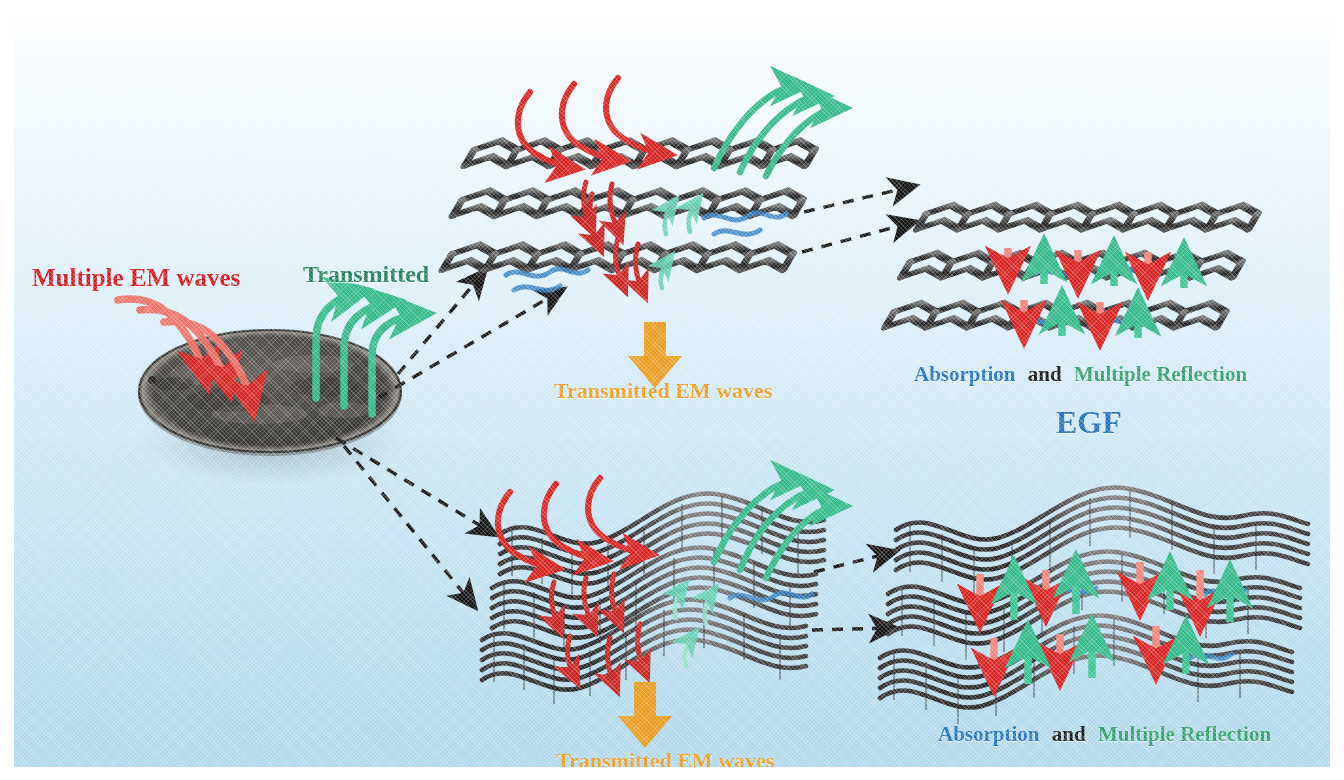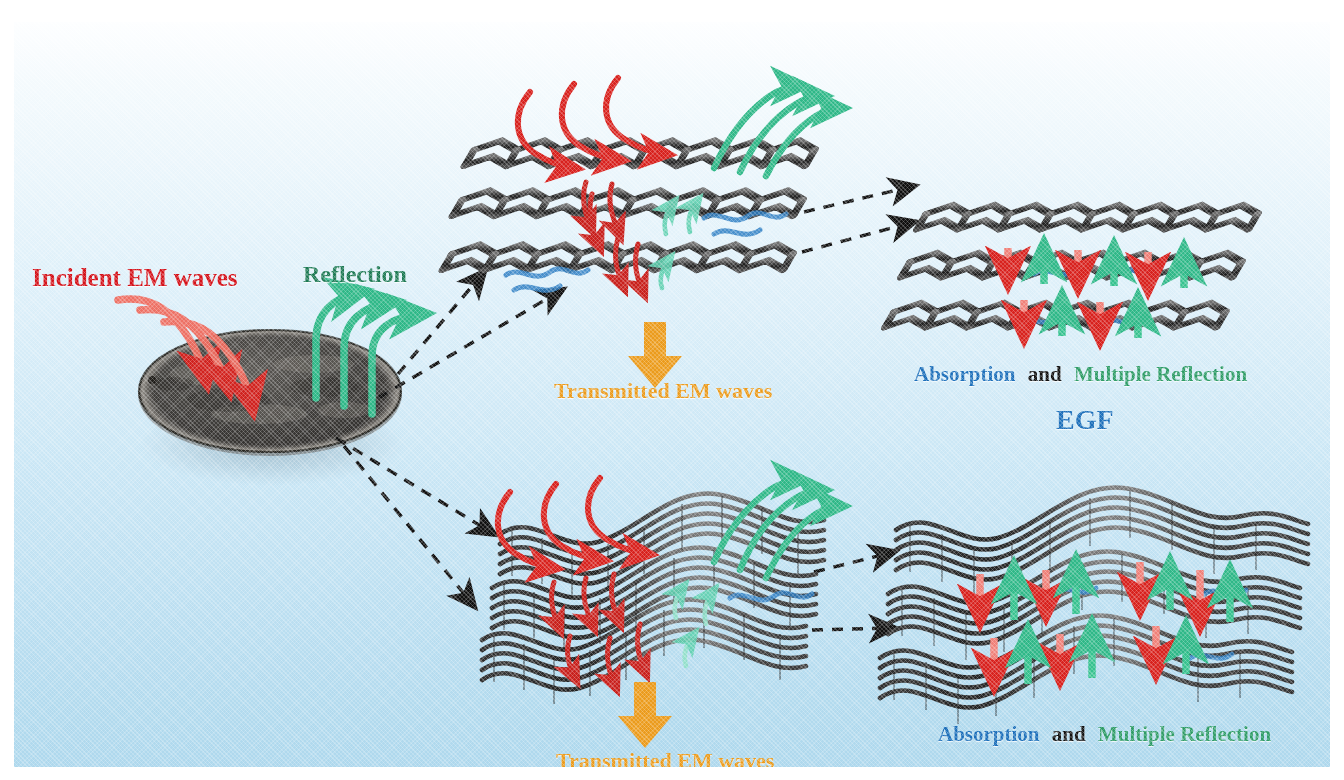--- a/index.html
+++ b/index.html
@@ -407,35 +407,35 @@
       </g>
 
       <g fill="#eb9b1c">
         <path d="M630,300 L652,300 L652,334 L668,334 L641,366 L614,334 L630,334 Z"></path>
       </g>
       <g fill="#eb9b1c">
         <path d="M620,660 L642,660 L642,694 L658,694 L631,726 L604,694 L620,694 Z"></path>
       </g>
     </svg>
 
-    <div class="lbl red" style="left:18px;top:243px;font-size:25px;">Incident EM waves</div>
-
-    <div class="lbl green" style="left:289px;top:240px;font-size:24px;">Reflection</div>
+    <div class="lbl red" style="left:18px;top:243px;font-size:25px;">Multiple EM waves</div>
+
+    <div class="lbl green" style="left:289px;top:240px;font-size:24px;">Transmitted</div>
 
     <div class="lbl orange" style="left:540px;top:358px;font-size:22px;">Transmitted EM waves</div>
 
     <div class="lbl orange" style="left:542px;top:728px;font-size:22px;">Transmitted EM waves</div>
 
     <div class="combo" style="left:900px;top:342px;font-size:21px;">
       <span class="a">Absorption</span>
       <span class="n" style="margin-left: 7px;">and</span>
       <span class="m" style="margin-left: 7px;">Multiple Reflection</span>
     </div>
 
-    <div class="lbl blue" style="left:1042px;top:384px;font-size:28px;">EGF</div>
+    <div class="lbl blue" style="left:1042px;top:384px;font-size:32px;">EGF</div>
 
     <div class="combo" style="left:924px;top:702px;font-size:21px;">
       <span class="a">Absorption</span>
       <span class="n" style="margin-left: 7px;">and</span>
       <span class="m" style="margin-left: 7px;">Multiple Reflection</span>
     </div>
 
     <div class="lbl blue" style="left:1042px;top:742px;font-size:24px;">MWEGF</div>
 
   </div>

